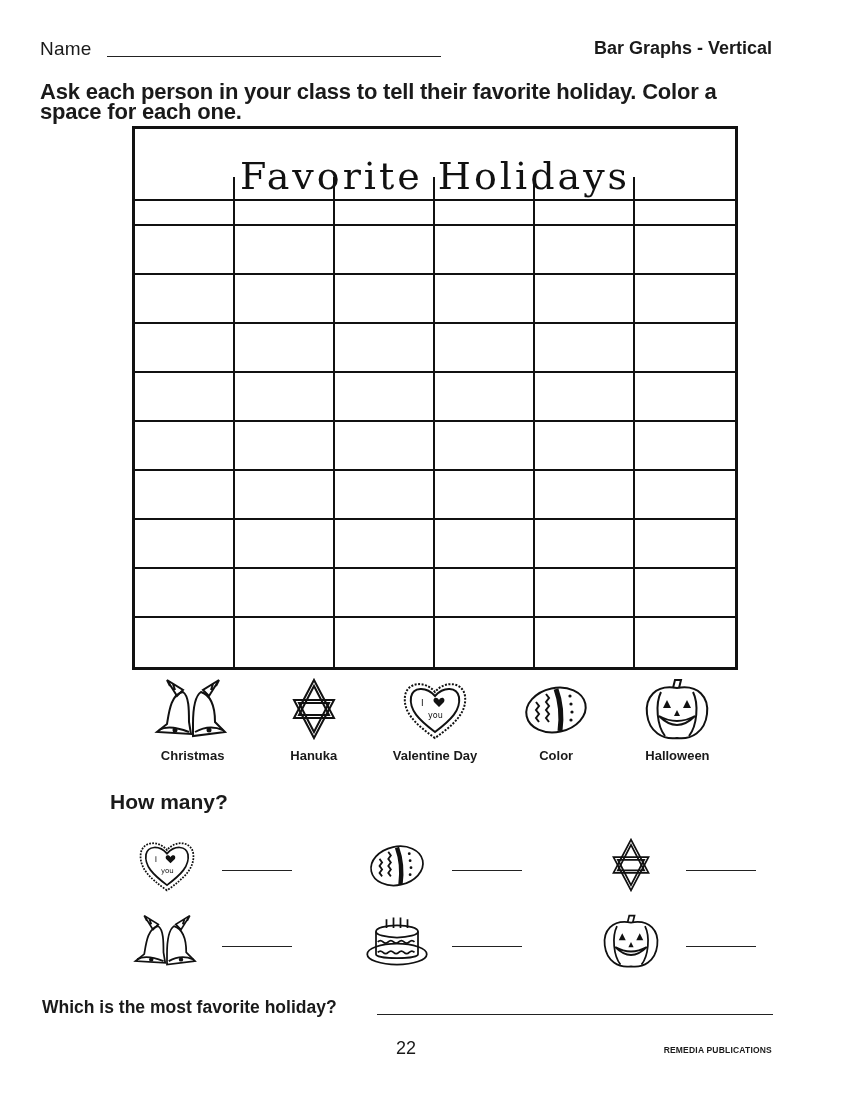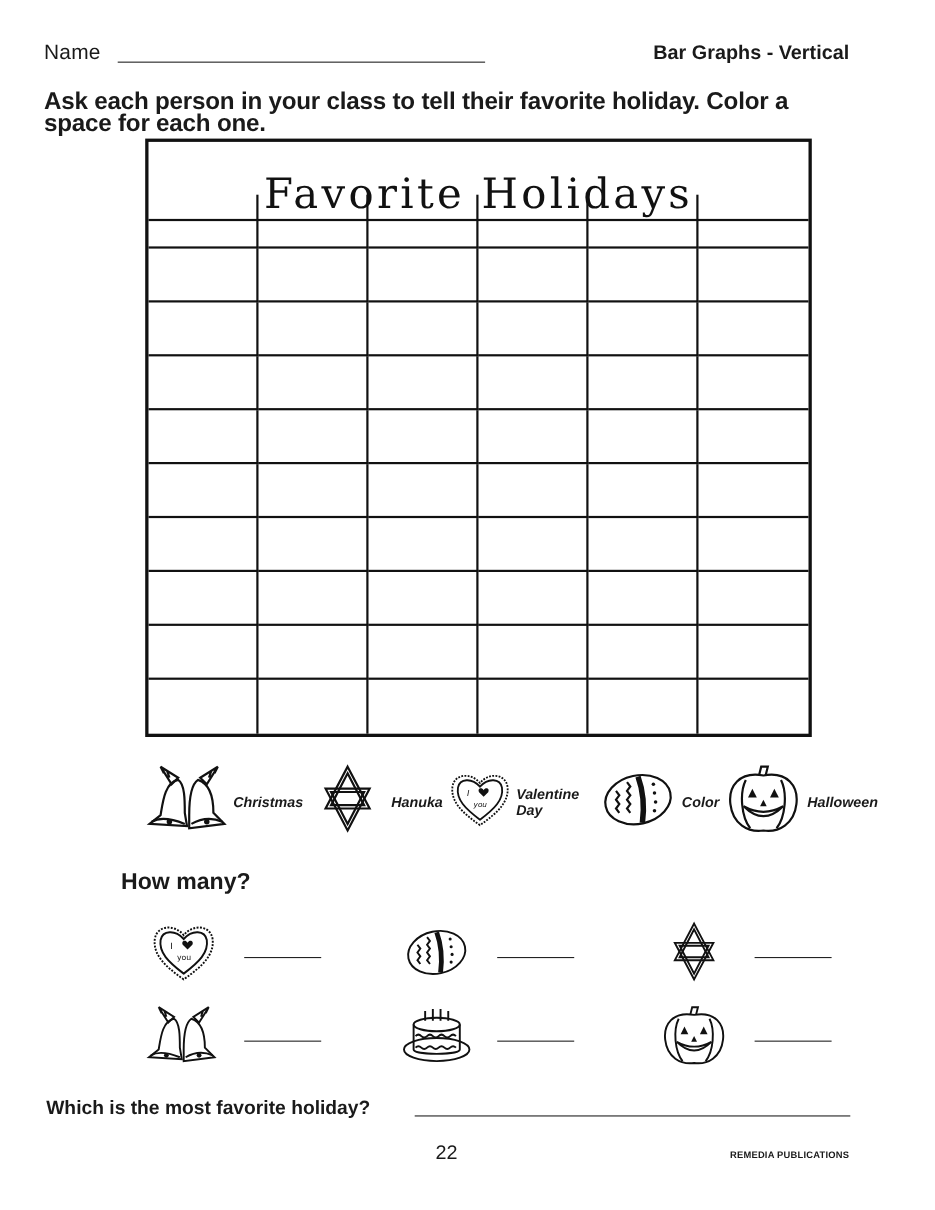--- a/index.html
+++ b/index.html
@@ -9,21 +9,21 @@
   .name-line { left:107px; top:56px; width:334px; border-bottom:1.5px solid #222; }
   .header-right { right:78px; top:38px; font-size:18px; font-weight:bold; }
   .instructions { left:40px; top:82px; width:740px; font-size:22px; font-weight:bold; line-height:20px; letter-spacing:-0.2px; }
   .grid { left:132px; top:126px; width:606px; height:544px; border:3px solid #111; box-sizing:border-box; }
   .grid-title { position:absolute; left:0; top:0; width:100%; height:48px; border-bottom:2.5px solid #111; display:flex; align-items:center; justify-content:center; font-family:"DejaVu Serif", serif; font-size:38px; font-weight:normal; letter-spacing:3px; color:#111; box-sizing:border-box;margin-top:24px; }
   .grid-body { position:absolute; left:0; top:48px; width:100%; height:calc(100% - 48px); display:grid; grid-template-columns:repeat(6, 1fr); grid-template-rows:repeat(10, 1fr); }
   .cell { border-right:2.5px solid #111; border-bottom:2.5px solid #111; box-sizing:border-box; }
   .cell.last-col { border-right:none; }
   .cell.last-row { border-bottom:none; }
   .icons-row { left:132px; top:676px; width:606px; height:100px; display:flex; }
-  .icon-col { flex:1; display:flex; flex-direction:row; align-items:center;font-style:italic; }
+  .icon-col { flex:1; display:flex; flex-direction:column; align-items:center; }
   .icon-col svg { width:80px; height:66px; }
   .icon-label { font-size:13px; font-weight:bold; margin-top:6px; }
   .how-many { left:110px; top:790px; font-size:21px; font-weight:bold; }
   .count-item { position:absolute; display:flex; align-items:center; }
   .count-item svg { width:70px; height:70px; }
   .answer-line { width:70px; border-bottom:1.5px solid #222; margin-left:20px; margin-top:10px; height:0; }
   .question { left:42px; top:997px; font-size:17.5px; font-weight:bold; }
   .question-line { left:377px; top:1014px; width:396px; border-bottom:1.5px solid #222; }
   .page-number { left:396px; top:1038px; font-size:18px; }
   .publisher { right:78px; top:1045px; font-size:8.5px; font-weight:bold; letter-spacing:0.2px; }

